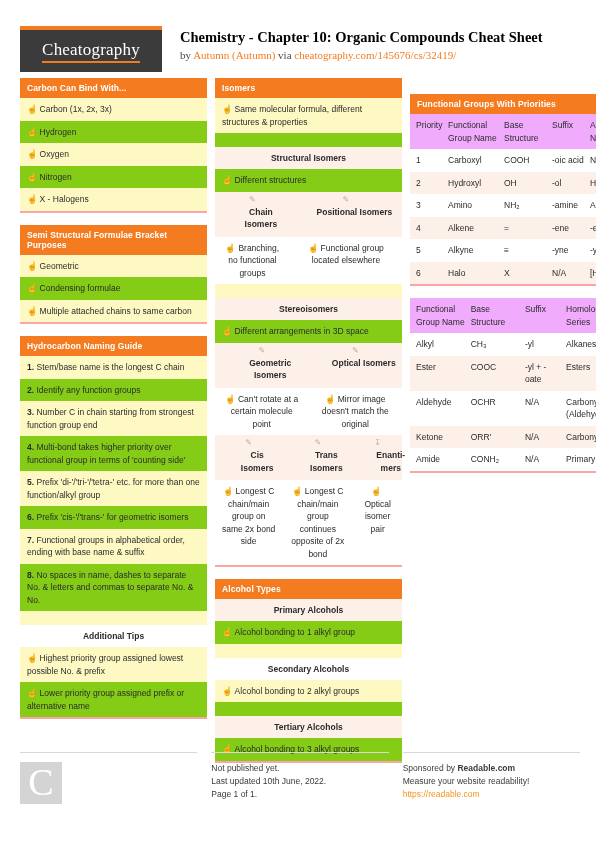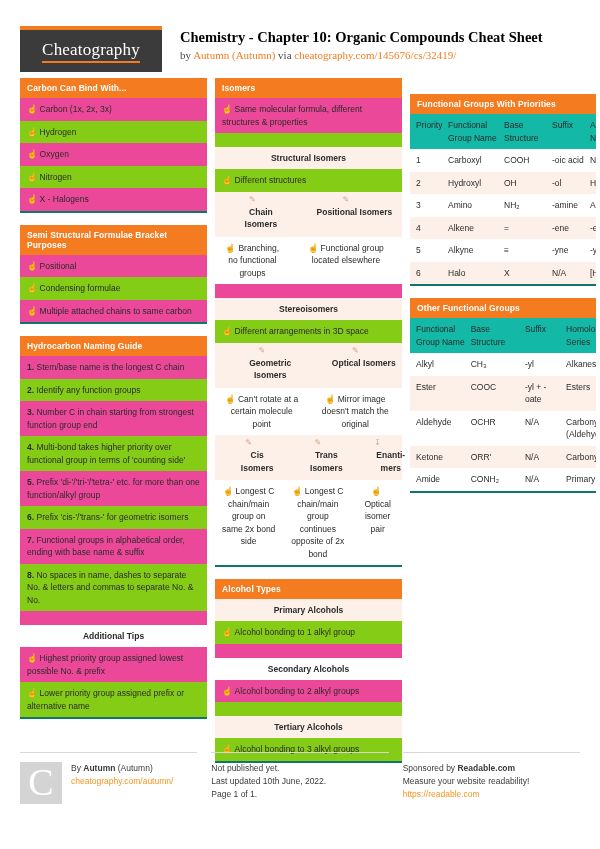--- a/index.html
+++ b/index.html
@@ -35,31 +35,31 @@
     font-family: "Liberation Serif", serif;
     font-size: 11px; color: #4a4a4a; margin-top: 3px; white-space: nowrap;
   }
   .byline a { color: #f47b20; text-decoration: none; }
 
   
   .columns { display: flex; gap: 8px; margin-top: 16px; }
   .col { width: 187px; flex: 0 0 187px; }
   .col.col3 { width: 186px; flex: 0 0 186px; overflow: hidden; margin-top: 16px; }
 
-  .block { margin-bottom: 12px; border-bottom: 2px solid #0f766e; }
+  .block { margin-bottom: 12px; border-bottom: 2px solid #fca5a5; }
   .block-head {
     background: #f47b20; color: #ffffff;
     font-size: 8.5px; font-weight: 700; letter-spacing: .1px;
     padding: 5px 7px 5px 7px;
   }
   .row {
     font-size: 8.5px; line-height: 12.5px;
     padding: 5px 7px; background: #84cc16;
   }
-  .row.alt { background: #ec4899; }
+  .row.alt { background: #fef9c3; }
   .row.spacer { padding: 4px 7px; height: 14px; }
   .subhead {
     text-align: center; font-weight: 700; font-size: 8.5px;
     padding: 6px 7px; background: #fdf0e8;
   }
   .subhead.white { background: #ffffff; }
 
   .hand { color: #2b2b2b; font-size: 8.5px; margin-right: 2px; }
   .bulletrow { display: block; }
   .numrow b { font-weight: 700; }
@@ -85,21 +85,21 @@
   
   .dtable { width: 232px; border-collapse: collapse; table-layout: fixed; }
   .dtable td, .dtable th {
     font-size: 8.5px; line-height: 12.5px;
     padding: 5px 6px 5px 0; text-align: left; vertical-align: top;
     font-weight: 400;
   }
   .dtable th { font-weight: 400; background: #fdf0e8; }
   .dtable tr.alt td { background: #fdf0e8; }
   .dtable tr td { background: #ffffff; }
-  .dtable tr.hdr th { background: #14b8a6; }
+  .dtable tr.hdr th { background: #f0abfc; }
   .dt-wrap { overflow: hidden; width: 186px; }
   .dtable td:first-child, .dtable th:first-child { padding-left: 6px; }
 
   .c-pri { width: 38px; }
   .c-fgn { width: 56px; }
   .c-bs  { width: 48px; }
   .c-suf { width: 38px; }
   .c-alt { width: 52px; }
 
   .o-fgn { width: 56px; }
@@ -145,21 +145,21 @@
         <div class="block-head">Carbon Can Bind With...</div>
         <div class="row alt bulletrow"><span class="hand">☝</span><span>Carbon (1x, 2x, 3x)</span></div>
         <div class="row bulletrow"><span class="hand">☝</span><span>Hydrogen</span></div>
         <div class="row alt bulletrow"><span class="hand">☝</span><span>Oxygen</span></div>
         <div class="row bulletrow"><span class="hand">☝</span><span>Nitrogen</span></div>
         <div class="row alt bulletrow"><span class="hand">☝</span><span>X - Halogens</span></div>
       </div>
 
       <div class="block">
         <div class="block-head">Semi Structural Formulae Bracket Purposes</div>
-        <div class="row alt bulletrow"><span class="hand">☝</span><span>Positional</span></div>
+        <div class="row alt bulletrow"><span class="hand">☝</span><span>Geometric</span></div>
         <div class="row bulletrow"><span class="hand">☝</span><span>Condensing formulae</span></div>
         <div class="row alt bulletrow"><span class="hand">☝</span><span>Multiple attached chains to same carbon</span></div>
       </div>
 
       <div class="block">
         <div class="block-head">Hydrocarbon Naming Guide</div>
         <div class="row alt numrow"><b>1.</b> <span>Stem/base name is the longest C chain</span></div>
         <div class="row numrow"><b>2.</b> <span>Identify any function groups</span></div>
         <div class="row alt numrow"><b>3.</b> <span>Number C in chain starting from strongest function group end</span></div>
         <div class="row numrow"><b>4.</b> <span>Multi-bond takes higher priority over functional group in terms of 'counting side'</span></div>
@@ -301,21 +301,20 @@
               <td class="c-bs">X</td>
               <td class="c-suf">N/A</td>
               <td class="c-alt">[Halogen]</td>
             </tr>
           </tbody>
             </table>
         </div>
       </div>
 
       <div class="block">
-        <div class="block-head">Other Functional Groups</div>
         <div class="dt-wrap">
           <table class="dtable">
             <tbody>
                 <tr class="hdr">
               <th class="o-fgn">Functional Group Name</th>
               <th class="o-bs">Base Structure</th>
               <th class="o-suf">Suffix</th>
               <th class="o-hom">Homologous Series</th>
             </tr>
             <tr>
@@ -352,24 +351,20 @@
             </table>
         </div>
       </div>
 
     </div>
   </div>
 
   <div class="footer">
     <div class="f-col">
       <div class="f-logo">C</div>
-      <div class="f-text">
-        <div><span>By </span><b>Autumn</b><span> (Autumn)</span></div>
-        <div><a href="#">cheatography.com/autumn/</a></div>
-      </div>
     </div>
     <div class="f-col">
       <div class="f-text" style="padding-left:0">
         <div>Not published yet.</div>
         <div>Last updated 10th June, 2022.</div>
         <div>Page 1 of 1.</div>
       </div>
     </div>
     <div class="f-col">
       <div class="f-text" style="padding-left:0">

